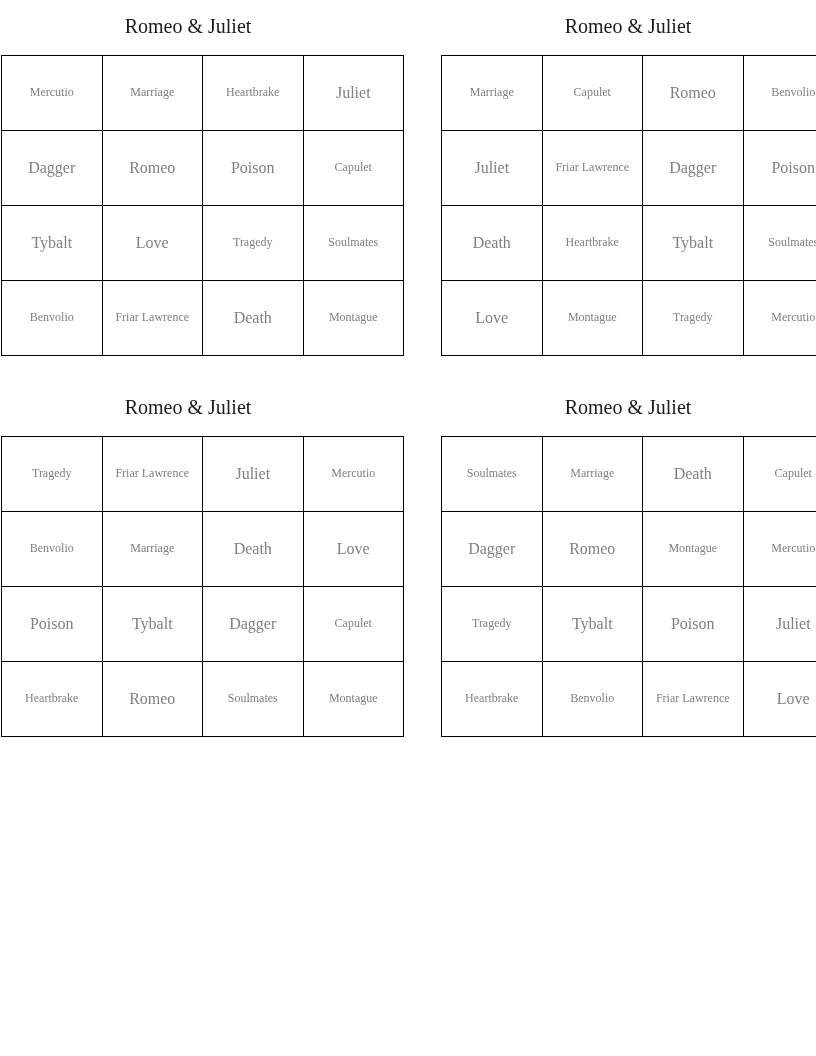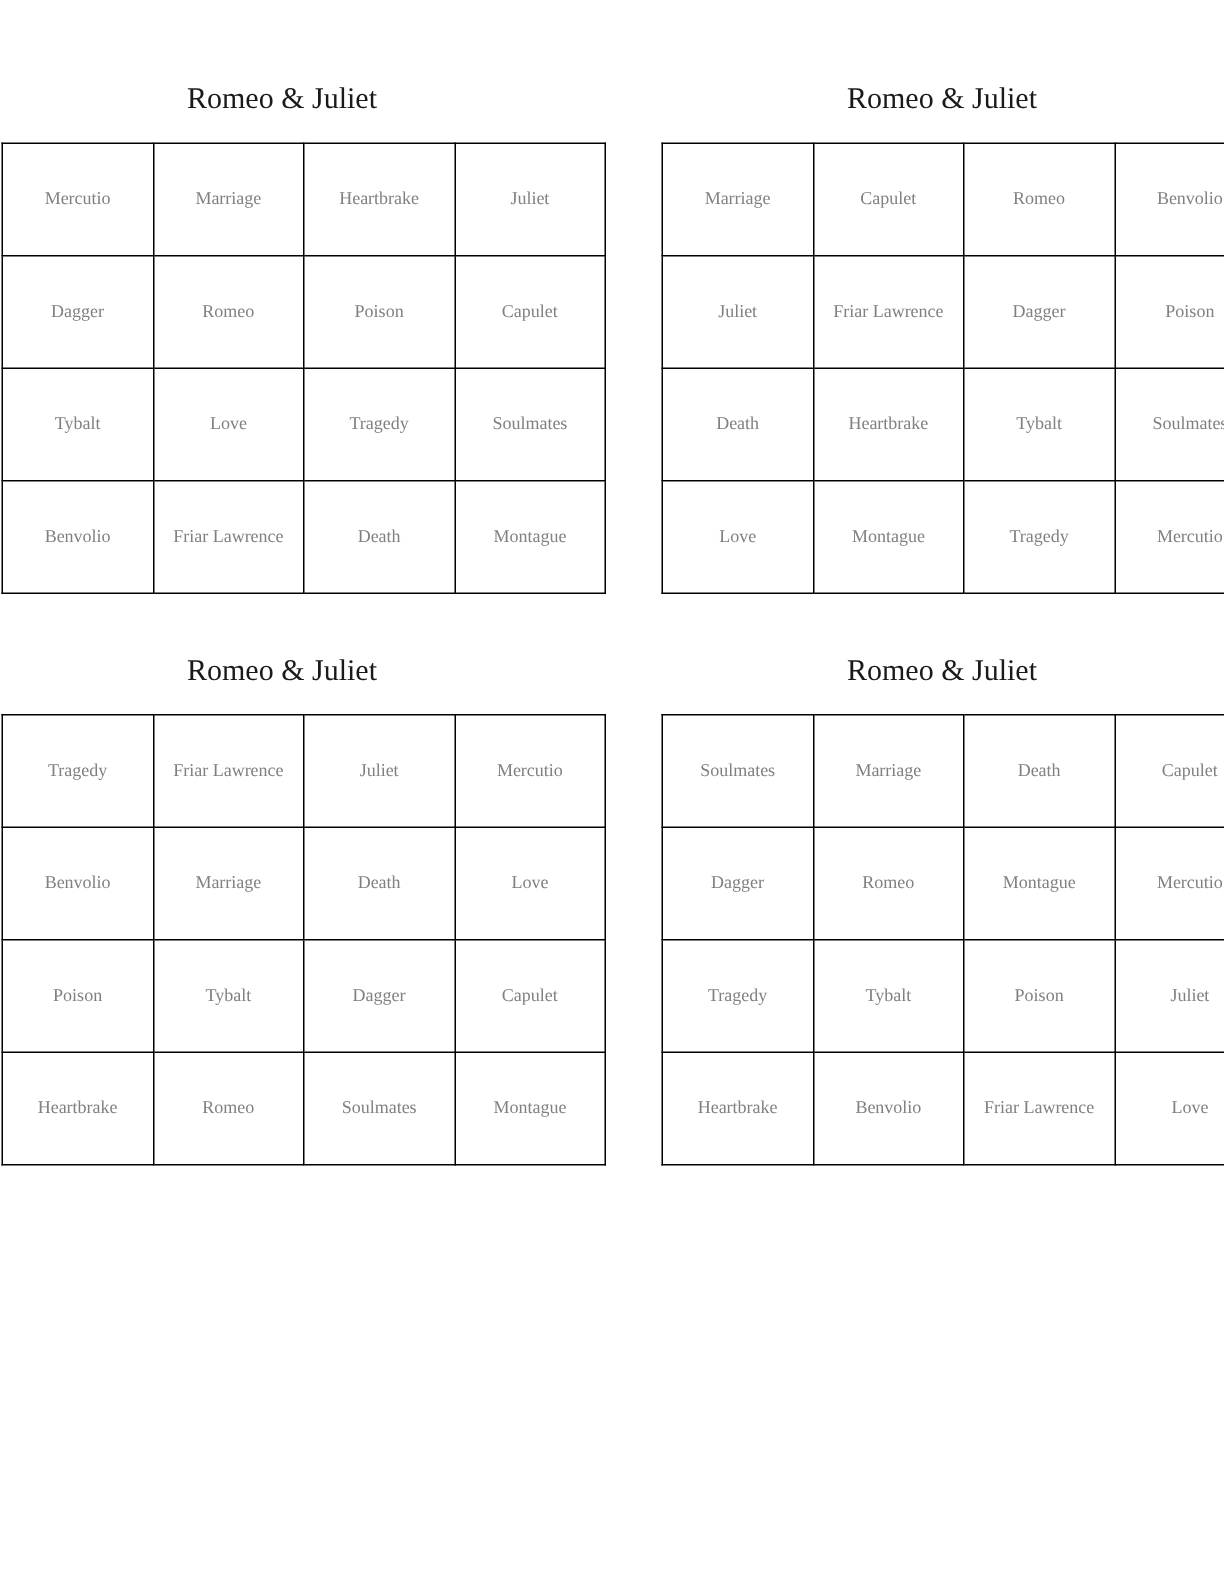--- a/index.html
+++ b/index.html
@@ -16,21 +16,20 @@
   }
   #page {
     position: absolute;
     left: 0;
     top: 0;
     width: 816px;
     height: 1056px;
   }
   .bingo-card {
     position: absolute;
-    margin-top: 40px;
   }
   .card-title {
     font-family: "Liberation Serif", "DejaVu Serif", serif;
     font-size: 20px;
     color: #1a1a1a;
     text-align: center;
     line-height: 1;
     width: 374px;
     margin: 0;
     padding: 0;
@@ -49,21 +48,21 @@
     width: 93.5px;
     height: 70px;
     text-align: center;
     vertical-align: middle;
     padding: 2px 3px;
     color: #808080;
     font-family: "Liberation Serif", "DejaVu Serif", serif;
     line-height: 1.1;
     overflow: hidden;
   }
-  .sz-lg { font-size: 12px; }
+  .sz-lg { font-size: 16px; }
   .sz-sm { font-size: 12px; }
 
   
   #card-0 { left: 1px;   top: 16px;  }
   #card-1 { left: 441px; top: 16px;  }
   #card-2 { left: 1px;   top: 397px; }
   #card-3 { left: 441px; top: 397px; }
 
   .card-title { margin-bottom: 19px; }
 </style>

